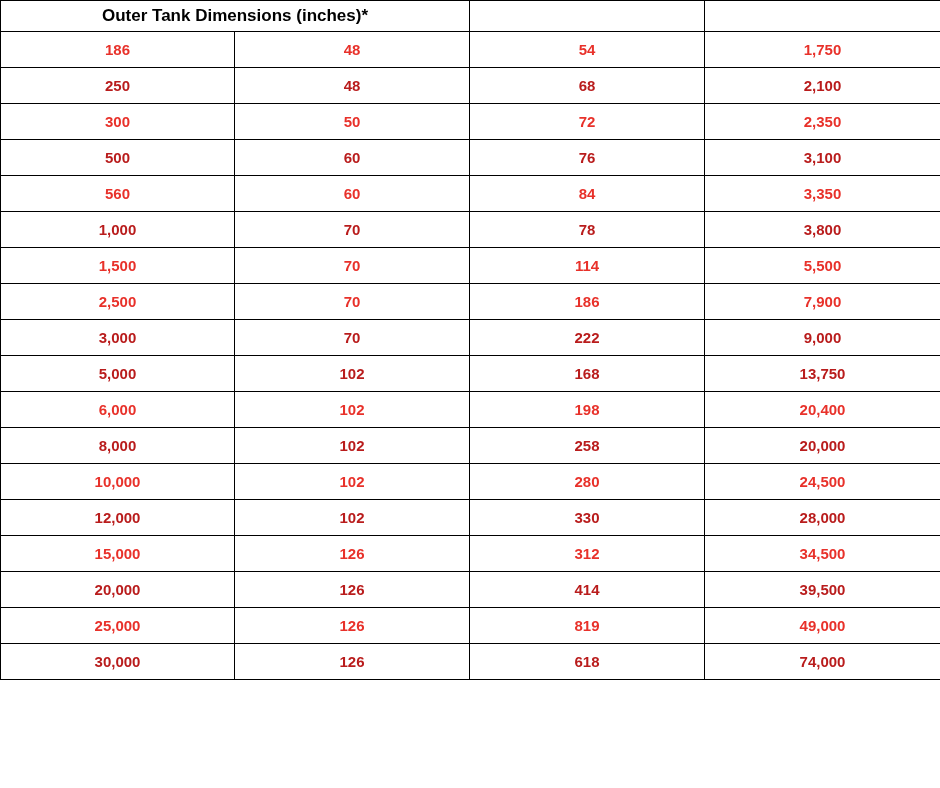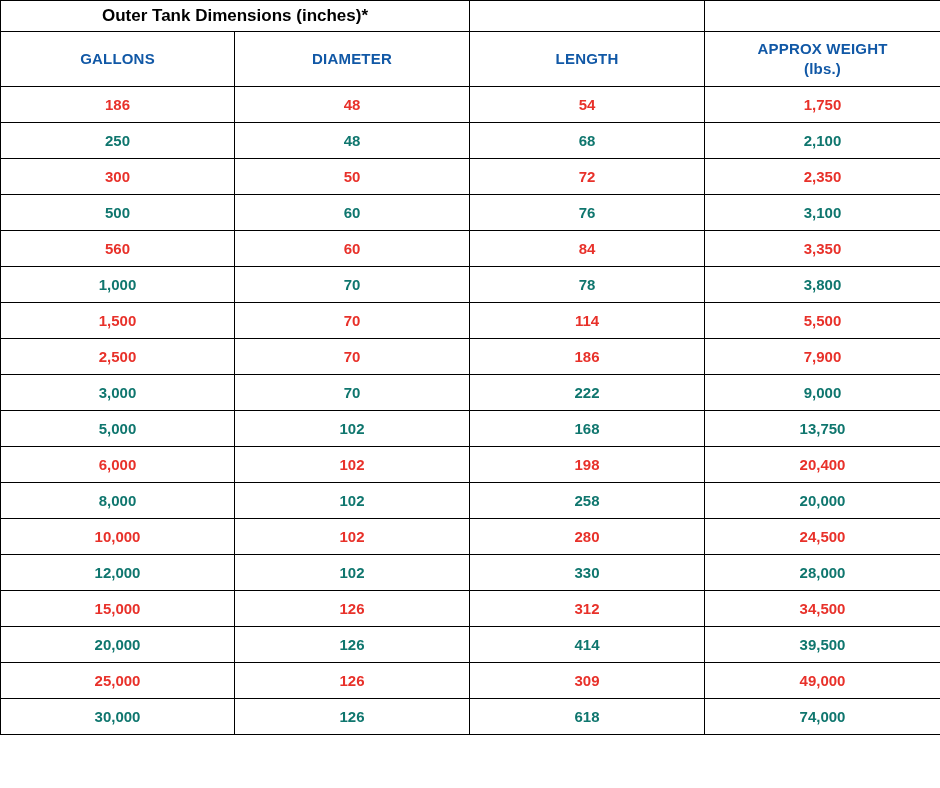--- a/index.html
+++ b/index.html
@@ -62,54 +62,39 @@
     line-height: 1.35;
   }
 
   
   tr.data td {
     height: 35px;
     font-size: 15px;
     font-weight: bold;
   }
   tr.data.red td { color: #e8312a; }
-  tr.data.blue td { color: #0f766e; }
+  tr.data.blue td { color: #b91c1c; }
 </style>
 </head>
 <body>
 
 <div class="table-wrap">
   <table class="tank-table">
     <colgroup>
       <col class="c1">
         <col class="c2">
         <col class="c3">
         <col class="c4">
     </colgroup>
     <tbody>
       <tr class="superhead">
         <td class="super-title" colspan="2">Outer Tank Dimensions (inches)*</td>
         <td class="blank"></td>
         <td class="blank"></td>
       </tr>
-      <tr class="header">
-        <td class="header-cell">
-          <span class="hl2">GALLONS</span>
-        </td>
-        <td class="header-cell">
-          <span class="hl2">DIAMETER</span>
-        </td>
-        <td class="header-cell">
-          <span class="hl2">LENGTH</span>
-        </td>
-        <td class="header-cell">
-          <span class="hl2">APPROX WEIGHT</span>
-          <span class="hl2">(lbs.)</span>
-        </td>
-      </tr>
 
     <tr class="data red">
           <td>186</td>
           <td>48</td>
           <td>54</td>
           <td>1,750</td>
         </tr>
         <tr class="data blue">
           <td>250</td>
           <td>48</td>
@@ -196,21 +181,21 @@
         </tr>
         <tr class="data blue">
           <td>20,000</td>
           <td>126</td>
           <td>414</td>
           <td>39,500</td>
         </tr>
         <tr class="data red">
           <td>25,000</td>
           <td>126</td>
-          <td>309</td>
+          <td>819</td>
           <td>49,000</td>
         </tr>
         <tr class="data blue">
           <td>30,000</td>
           <td>126</td>
           <td>618</td>
           <td>74,000</td>
         </tr>
       </tbody>
   </table>

